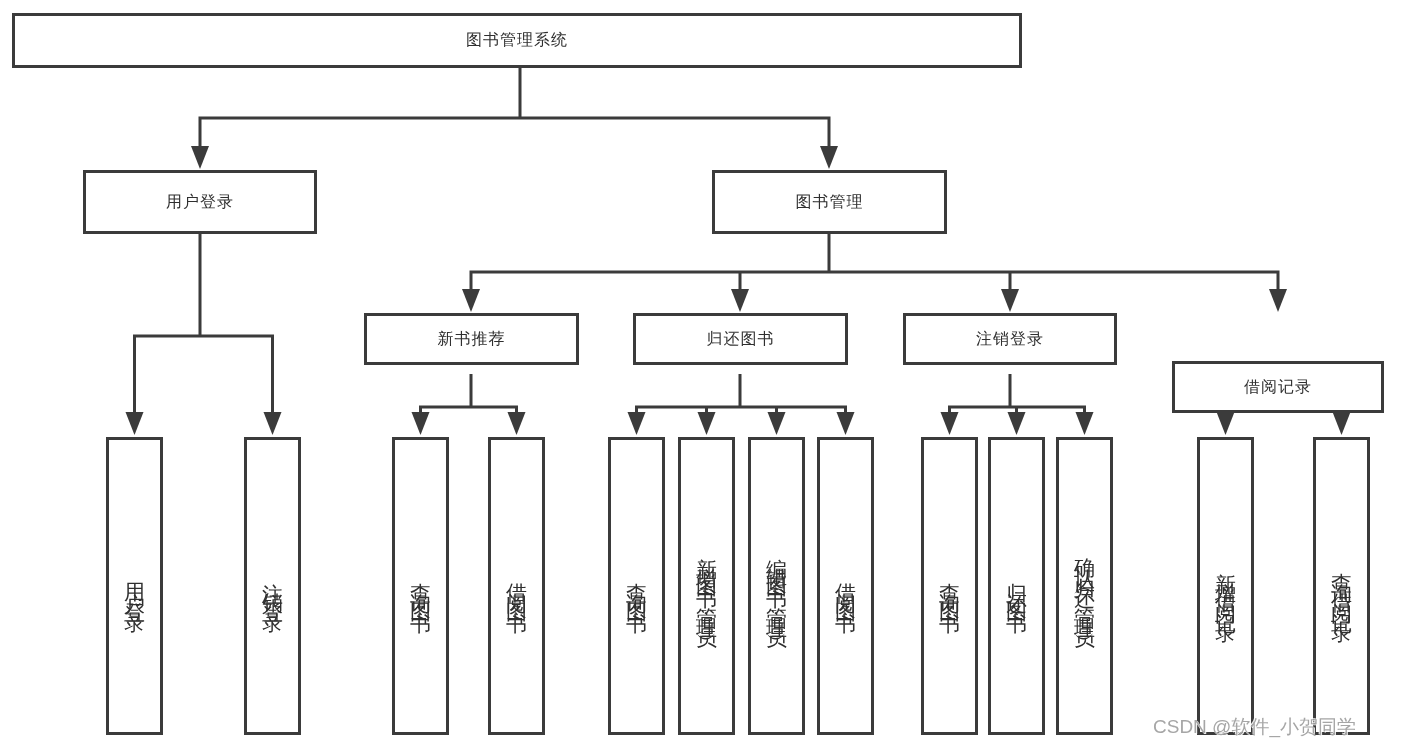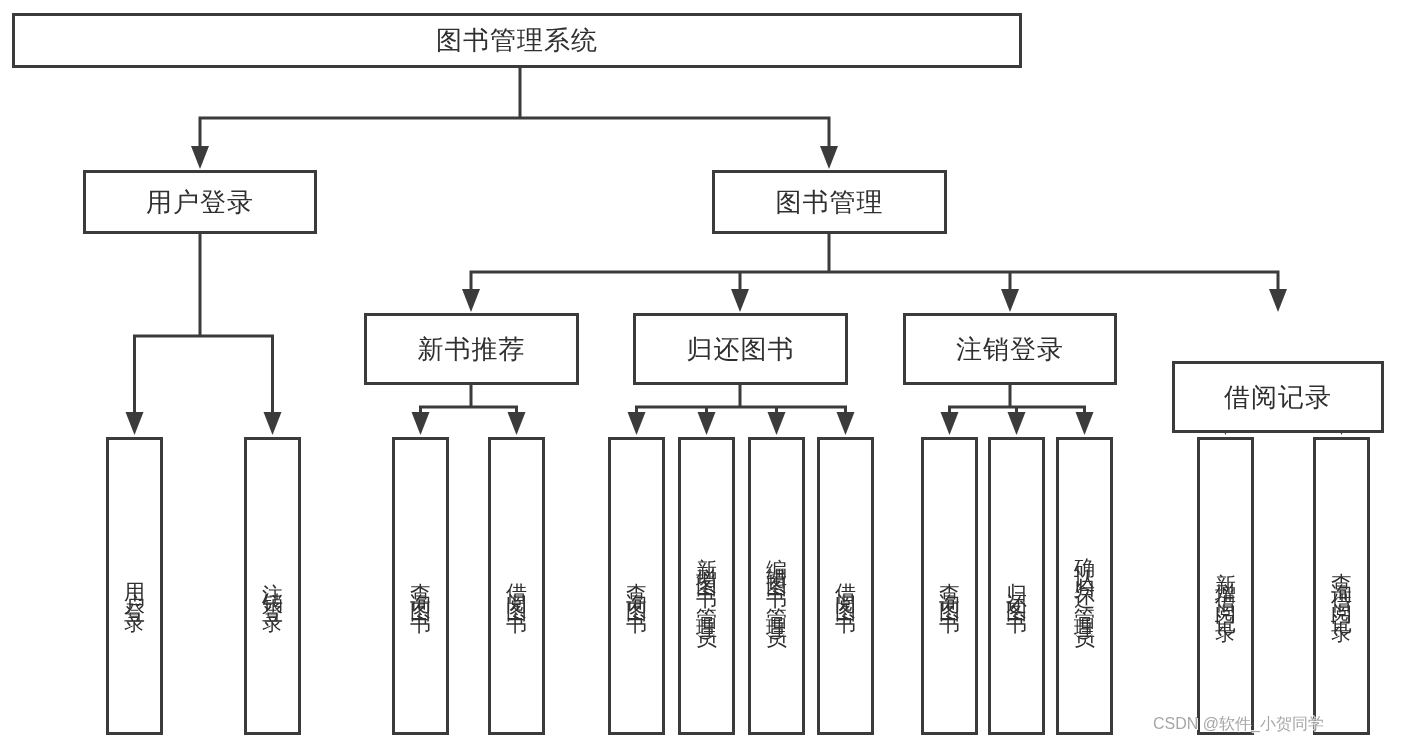--- a/index.html
+++ b/index.html
@@ -35,41 +35,41 @@
   }
   .box {
     position: absolute;
     background: var(--box-bg);
     border: 3px solid var(--line);
     display: flex;
     align-items: center;
     justify-content: center;
     color: var(--text);
   }
-  .h-label { font-size: 26px; letter-spacing: 1px; }
+  .h-label { font-size: 16px; letter-spacing: 1px; }
   .root-box  { left: 12px;  top: 13px;  width: 1010px; height: 55px; }
   .lvl2-box  { top: 170px;  height: 64px; }
-  .lvl3-box  { top: 313px;  height: 72px; }
+  .lvl3-box  { top: 313px;  height: 52px; }
   .leaf {
     top: 437px;
     width: 57px;
     height: 298px;
   }
   .leaf span {
     writing-mode: vertical-rl;
     text-orientation: mixed;
     font-size: 21px;
     letter-spacing: 10px;
     white-space: nowrap;
   }
   .watermark {
     position: absolute;
     left: 1153px;
     top: 714px;
-    font-size: 16px;
+    font-size: 19px;
     color: var(--watermark);
     white-space: nowrap;
     text-shadow: 1px 1px 0 rgba(255,255,255,0.9), -1px -1px 0 rgba(255,255,255,0.9);
     z-index: 5;
   }
 </style>
 </head>
 <body>
 
 <div class="stage">

